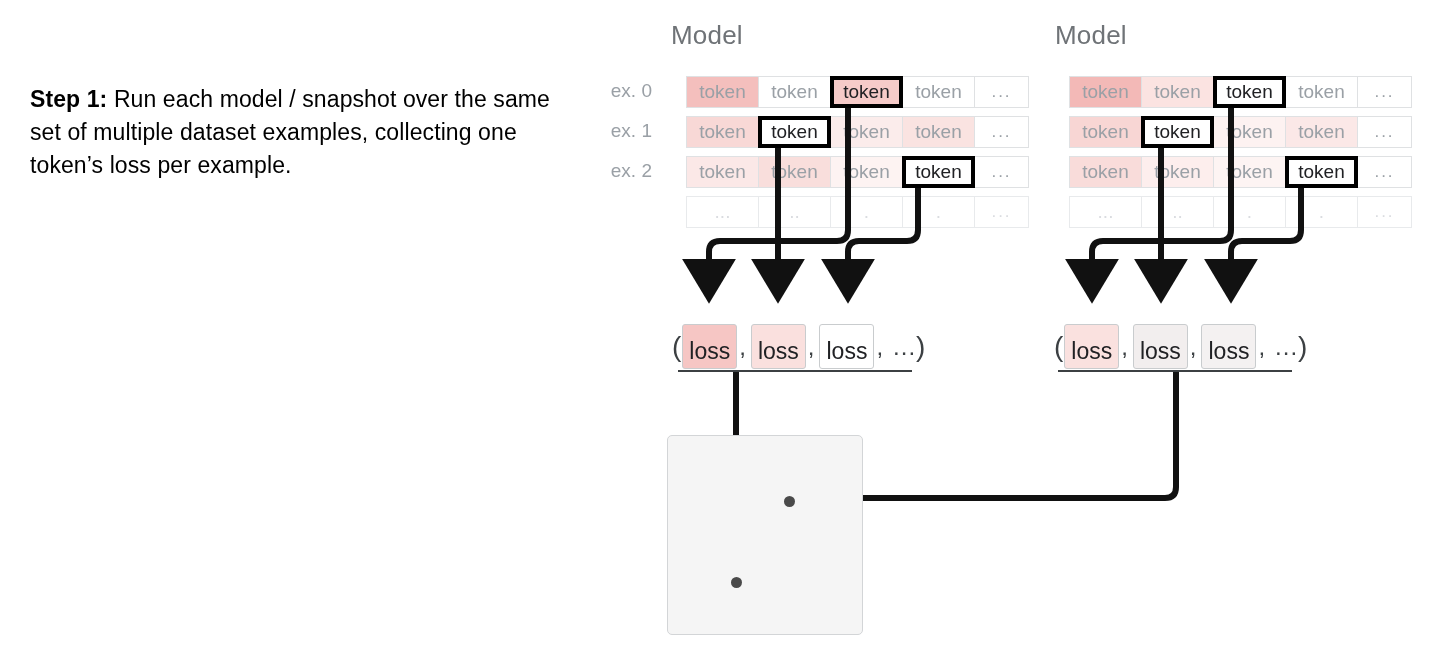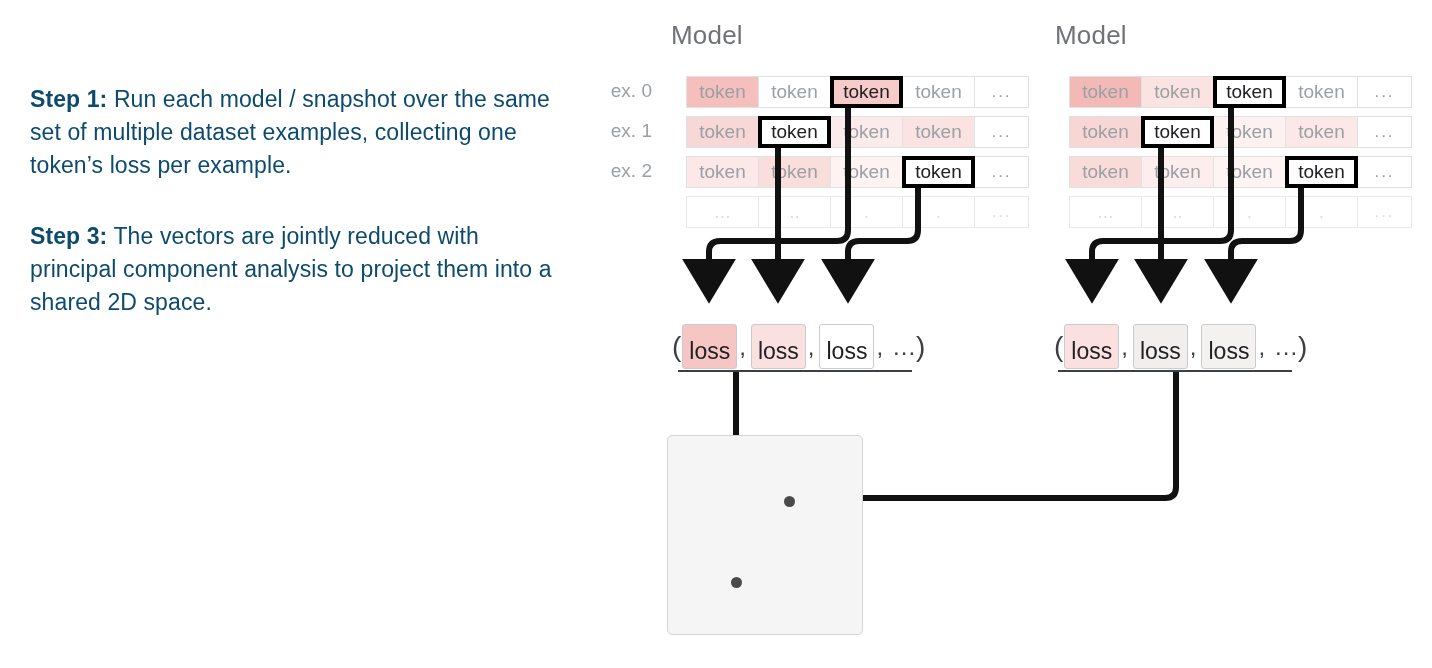--- a/index.html
+++ b/index.html
@@ -19,21 +19,21 @@
   
   #steps {
     position: absolute;
     left: 30px;
     top: 60px;
     width: 530px;
   }
   .step {
     font-size: 23px;
     line-height: 33px;
-    color: #0c4a6e;
+    color: #000000;
     margin-bottom: 38px;
     letter-spacing: 0.1px;
   }
   .step .lbl {
     font-weight: bold;
   }
   .step .body { font-weight: normal; }
 
   
   #diagram {
@@ -168,23 +168,20 @@
     letter-spacing: 1px;
   }
 </style>
 </head>
 <body>
 
 <div id="steps">
   <p class="step">
     <span class="lbl">Step 1:</span><span class="body"> Run each model / snapshot over the same set of multiple dataset examples, collecting one token’s loss per example.</span>
   </p>
-  <p class="step">
-    <span class="lbl">Step 3:</span><span class="body"> The vectors are jointly reduced with principal component analysis to project them into a shared 2D space.</span>
-  </p>
 </div>
 
 <div id="diagram">
 
   <div class="model-title" style="left:671px; top:20px;">Model</div>
 
   <div class="model-title" style="left:1055px; top:20px;">Model</div>
 
   <div class="ex-label" style="left:582px; top:80px;">ex. 0</div>
   <div class="ex-label" style="left:582px; top:120px;">ex. 1</div>

